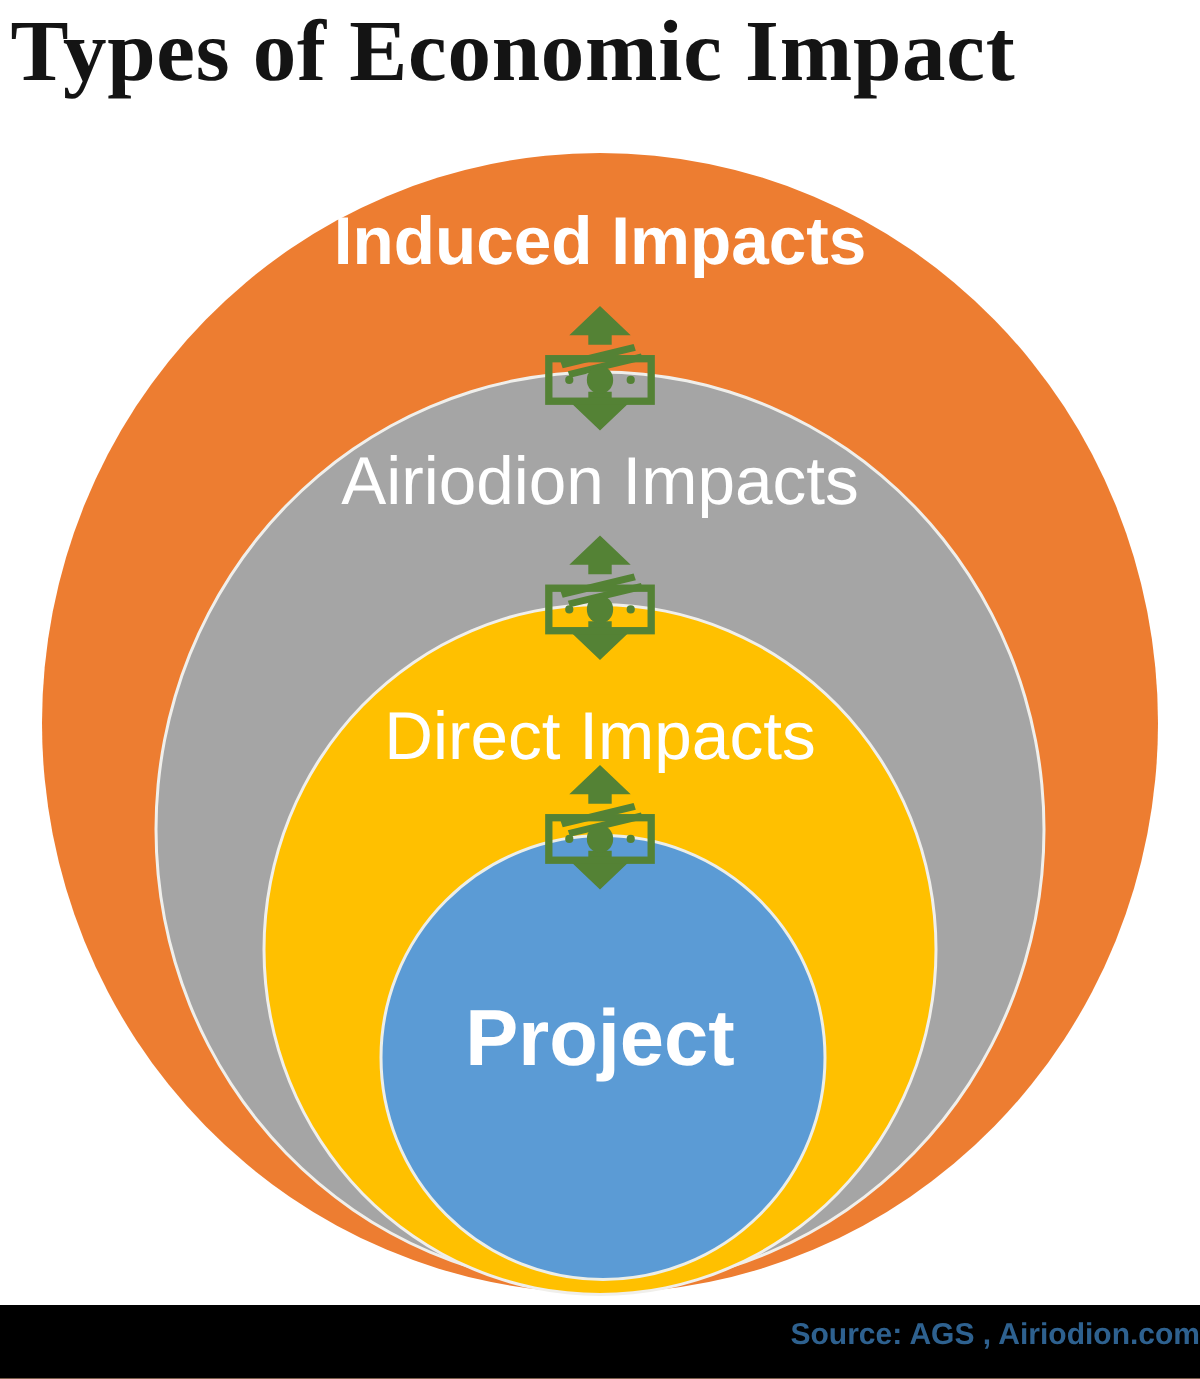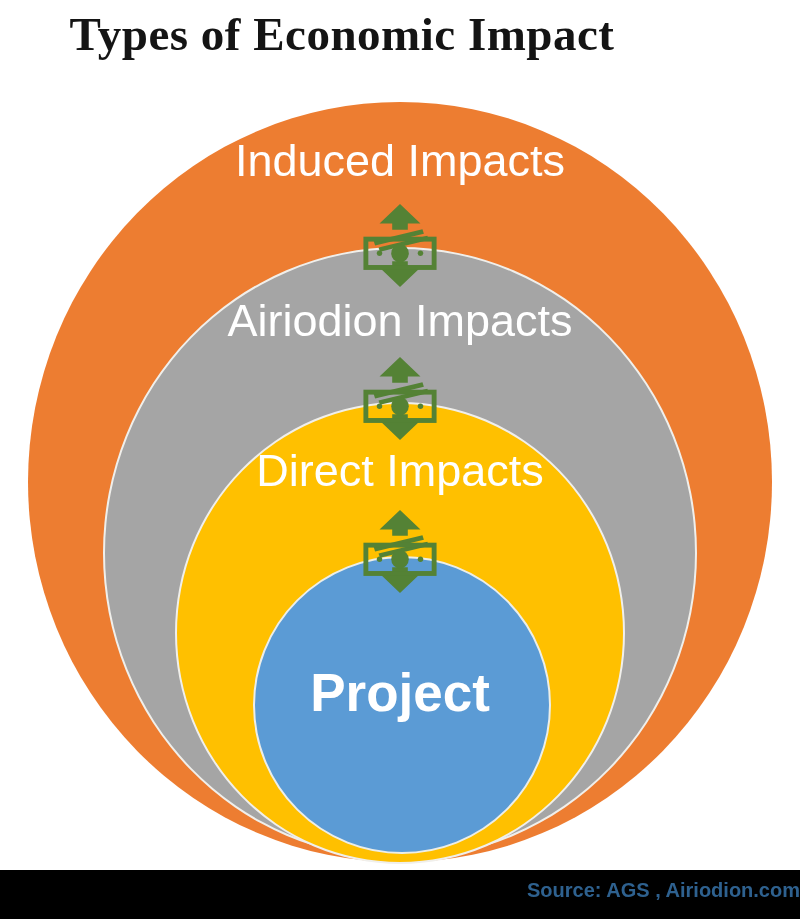--- a/index.html
+++ b/index.html
@@ -5,37 +5,37 @@
   html,body{margin:0;padding:0;}
   body{
     width:800px;height:919px;position:relative;overflow:hidden;
     background:#ffffff;
     font-family:"Liberation Sans",sans-serif;
   }
   .title{
     position:absolute;top:2px;left:0;width:684px;
     text-align:center;
     font-family:"Liberation Serif",serif;
-    font-weight:bold;font-size:47px;line-height:64px;
+    font-weight:bold;font-size:58px;line-height:64px;
     letter-spacing:0.5px;color:#141414;
     white-space:nowrap;
   }
   .ring{position:absolute;border-radius:50%;box-sizing:border-box;}
   .ring-induced { left:28px;  top:102px; width:744px; height:760px; background:#ED7D31; }
   .ring-indirect{ left:103px; top:247px; width:594px; height:612px; background:#A5A5A5; border:2px solid #f0efeb; }
   .ring-direct  { left:175px; top:402px; width:450px; height:462px; background:#FFC000; border:2px solid #f0efeb; }
   .ring-project { left:253px; top:556px; width:298px; height:298px; background:#5B9BD5; border:2px solid #eceee8; }
   .ring-label{
     position:absolute;left:0;width:800px;text-align:center;
     color:#ffffff;font-size:45px;line-height:50px;font-weight:normal;
     white-space:nowrap;
   }
-  .lbl-induced { top:136px; }
+  .lbl-induced { top:136px;font-weight:bold; }
   .lbl-indirect{ top:296px; }
-  .lbl-direct  { top:446px; }
+  .lbl-direct  { top:466px; }
   .lbl-project { top:668px; font-size:53px; font-weight:bold; }
   .money-icon{
     position:absolute;left:361px;width:78px;height:86px;
   }
   .icon-1{ top:202px; }
   .icon-2{ top:355px; }
   .icon-3{ top:508px; }
   .footer-bar{
     position:absolute;left:0;top:870px;width:800px;height:49px;
     background:#000000;

